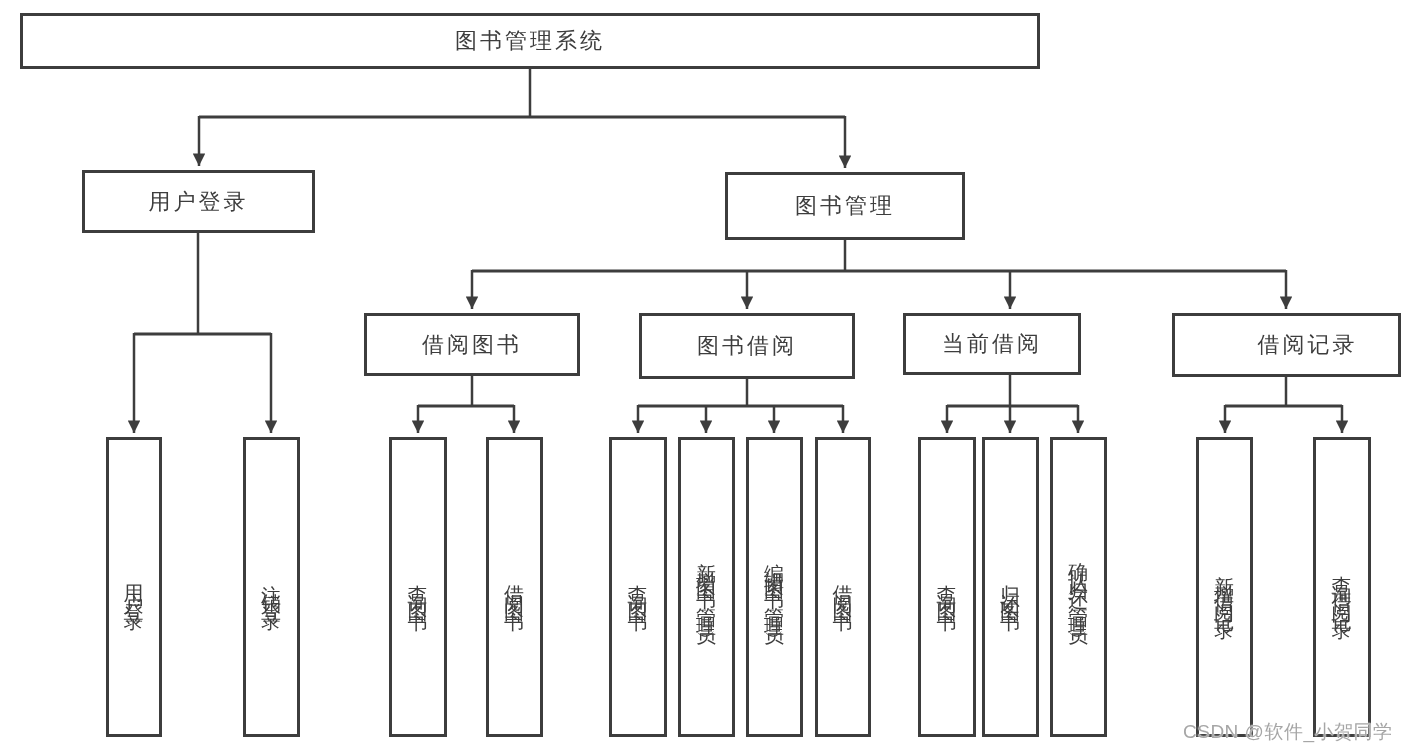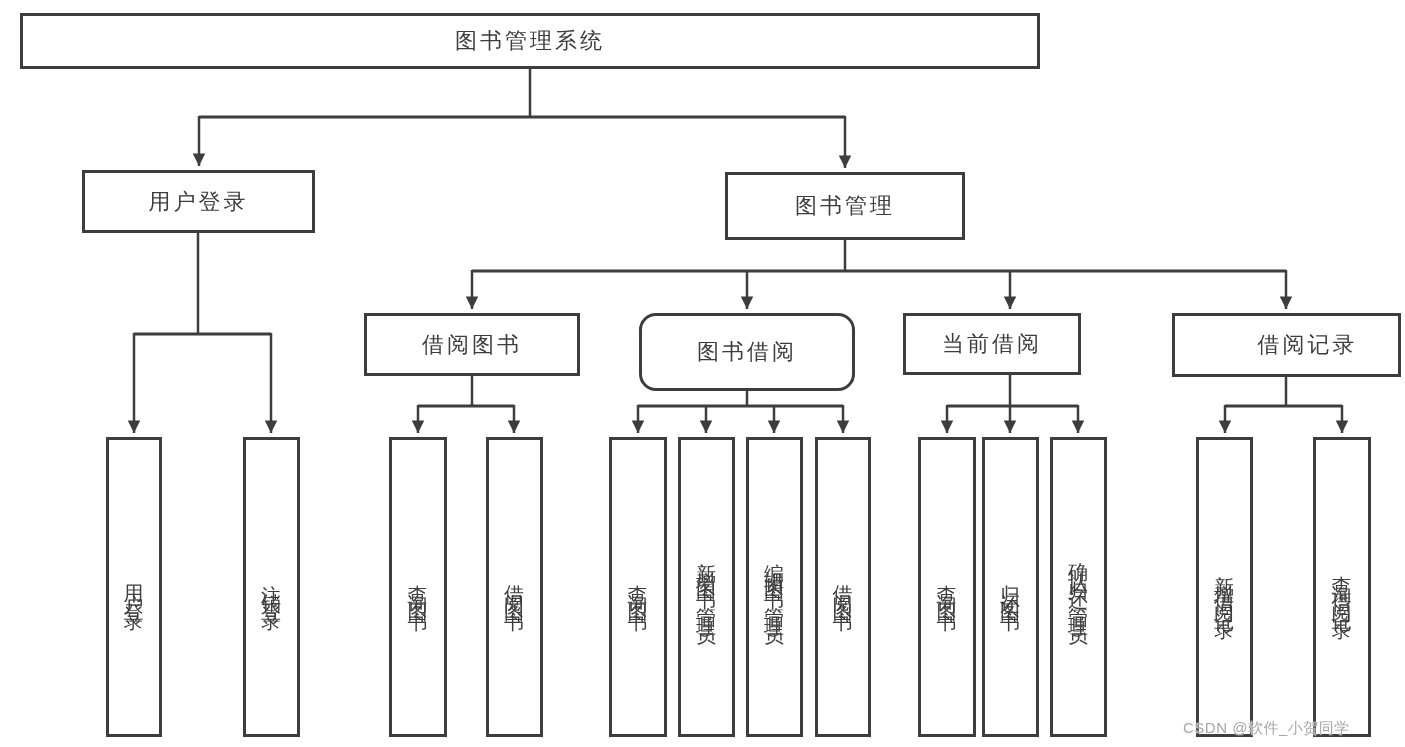--- a/index.html
+++ b/index.html
@@ -33,21 +33,21 @@
   .node.leaf span{
     writing-mode:vertical-rl;
     font-size:20px;
     letter-spacing:9px;
     line-height:1;
   }
   .watermark{
     position:absolute;
     z-index:5;
     left:1183px;top:719px;
-    font-size:15px;
+    font-size:19px;
     letter-spacing:0.5px;
     color:var(--wm);
     white-space:nowrap;
     text-shadow:0 0 2px #ffffff,0 0 1px #ffffff;
   }
 </style>
 </head>
 <body>
 
 <div class="stage">
@@ -123,21 +123,21 @@
   <div class="node h" style="left:82px;top:170px;width:233px;height:63px;">
     <span>用户登录</span>
   </div>
   <div class="node h" style="left:725px;top:172px;width:240px;height:68px;">
     <span>图书管理</span>
   </div>
 
   <div class="node h" style="left:364px;top:313px;width:216px;height:63px;">
     <span>借阅图书</span>
   </div>
-  <div class="node h" style="left:639px;top:313px;width:216px;height:78px;border-radius:17px;">
+  <div class="node h" style="left:639px;top:313px;width:216px;height:66px;">
     <span>图书借阅</span>
   </div>
   <div class="node h" style="left:903px;top:313px;width:178px;height:62px;">
     <span>当前借阅</span>
   </div>
   <div class="node h" style="left:1172px;top:313px;width:229px;height:64px;padding-left:42px;">
     <span>借阅记录</span>
   </div>
 
   <div class="node leaf" style="left:106px;top:437px;width:56px;height:300px;">

